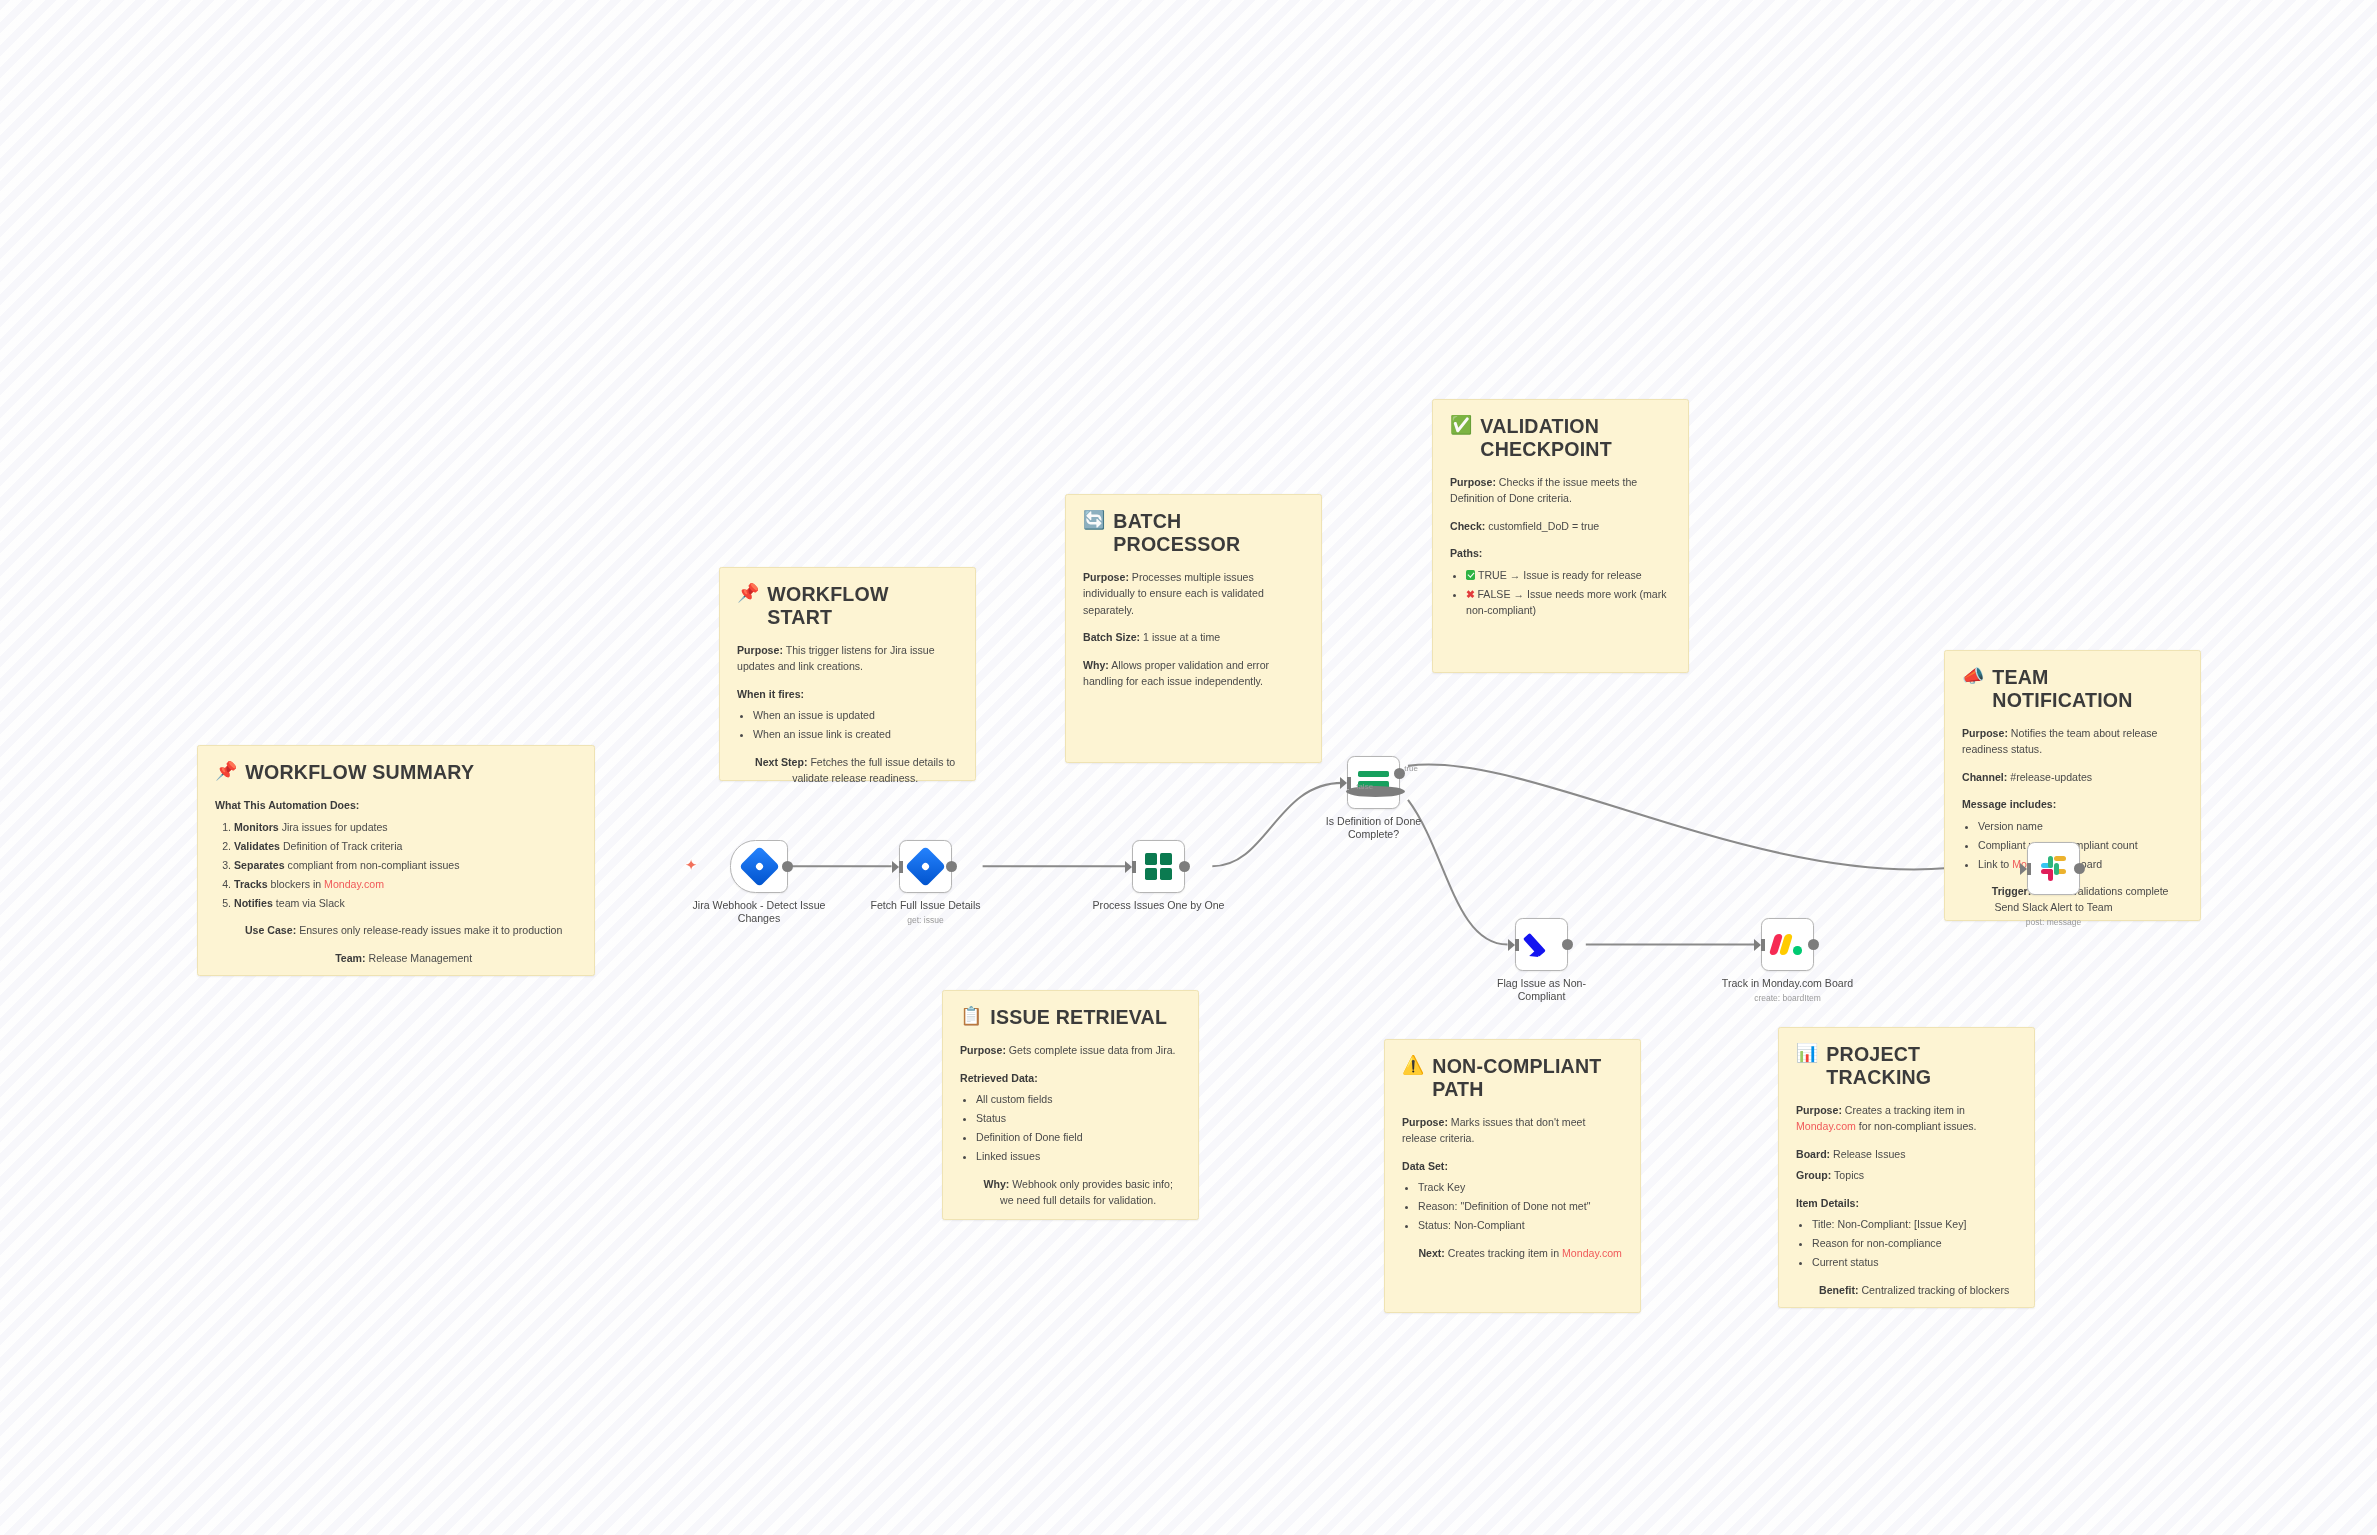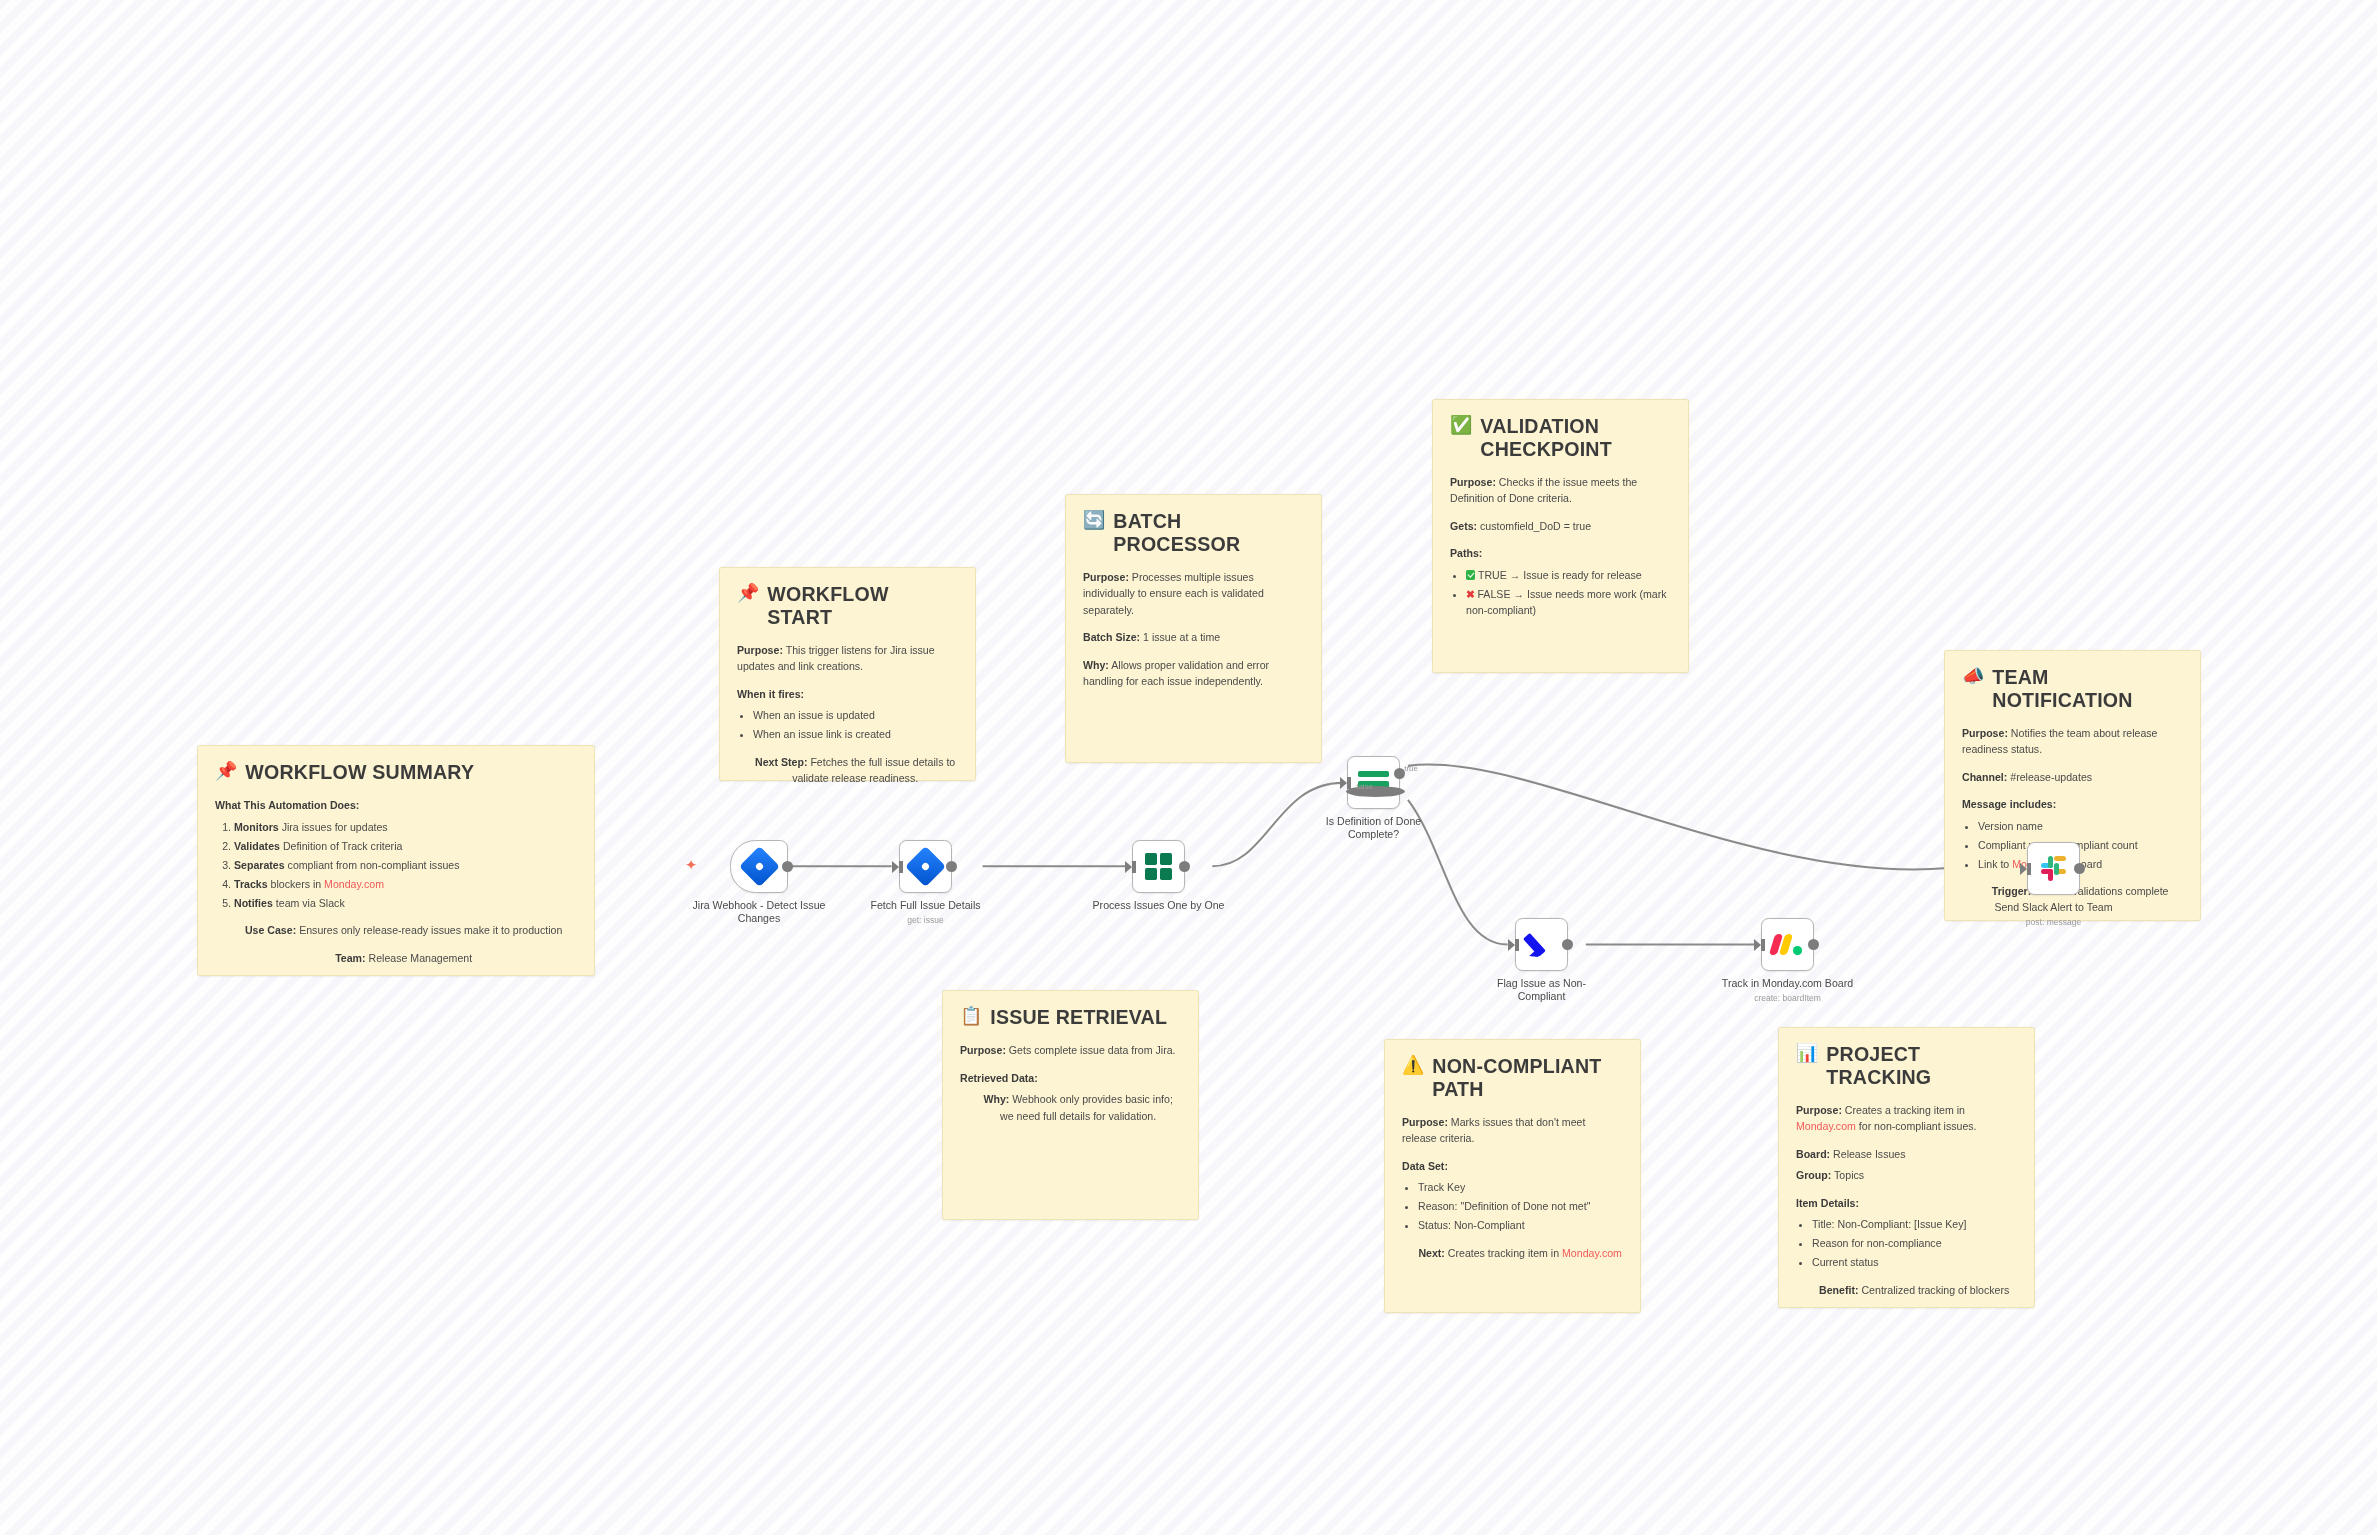--- a/index.html
+++ b/index.html
@@ -202,21 +202,21 @@
     <p><b>Batch Size:</b><span> 1 issue at a time</span></p>
     <p><b>Why:</b><span> Allows proper validation and error handling for each issue independently.</span></p>
   </div>
 
   <div class="note" style="left:1432px;top:399px;width:257px;height:274px;">
     <h2>
       <span class="emo">✅</span>
       <span>VALIDATION CHECKPOINT</span>
     </h2>
     <p><b>Purpose:</b><span> Checks if the issue meets the Definition of Done criteria.</span></p>
-    <p><b>Gets:</b><span> customfield_DoD = true</span></p>
+    <p><b>Check:</b><span> customfield_DoD = true</span></p>
     <p class="tight"><b>Paths:</b></p>
     <ul>
       <li><span class="ico-ok"></span><span>TRUE → Issue is ready for release</span></li>
       <li><span class="ico-x">✖</span><span>FALSE → Issue needs more work (mark non-compliant)</span></li>
     </ul>
   </div>
 
   <div class="note" style="left:1944px;top:650px;width:257px;height:271px;">
     <h2>
       <span class="emo">📣</span>
@@ -233,20 +233,26 @@
     <p class="indent"><b>Trigger:</b><span> After all validations complete</span></p>
   </div>
 
   <div class="note" style="left:942px;top:990px;width:257px;height:230px;">
     <h2>
       <span class="emo">📋</span>
       <span>ISSUE RETRIEVAL</span>
     </h2>
     <p><b>Purpose:</b><span> Gets complete issue data from Jira.</span></p>
     <p class="tight"><b>Retrieved Data:</b></p>
+    <ul>
+      <li>All custom fields</li>
+      <li>Status</li>
+      <li>Definition of Done field</li>
+      <li>Linked issues</li>
+    </ul>
     <p class="indent"><b>Why:</b><span> Webhook only provides basic info; we need full details for validation.</span></p>
   </div>
 
   <div class="note" style="left:1384px;top:1039px;width:257px;height:274px;">
     <h2>
       <span class="emo">⚠️</span>
       <span>NON-COMPLIANT PATH</span>
     </h2>
     <p><b>Purpose:</b><span> Marks issues that don't meet release criteria.</span></p>
     <p class="tight"><b>Data Set:</b></p>

